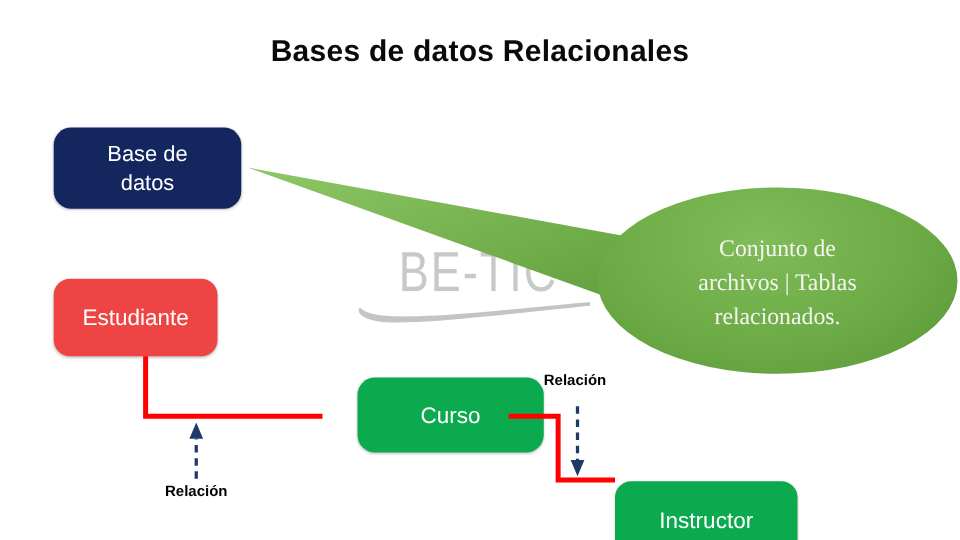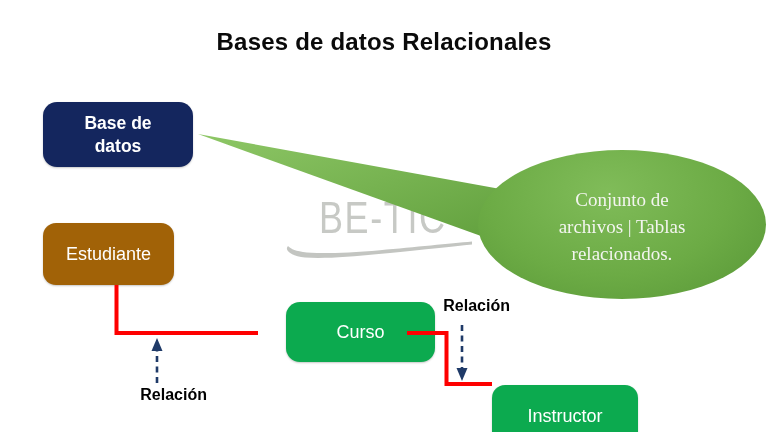--- a/index.html
+++ b/index.html
@@ -70,21 +70,20 @@
     box-shadow: 0 1px 2px rgba(0,0,0,0.22);
     z-index: 4;
   }
   #node-database {
     left: 43px; top: 102px;
     width: 150px; height: 65px;
     border-radius: 14px;
     font-size: 17.5px;
     line-height: 23px;
     padding: 0 30px;
-    font-weight: bold;
   }
   #node-student {
     left: 43px; top: 223px;
     width: 131px; height: 62px;
     border-radius: 13px;
     font-size: 18px;
   }
   #node-course {
     left: 258px; top: 302px;
     width: 149px; height: 60px;
@@ -96,22 +95,22 @@
     left: 492px; top: 350px;
     width: 146px; height: 63px;
     border-radius: 13px;
     font-size: 18px;
     margin-top: 35px;
   }
   #svg-front { z-index: 5; }
   .rel-label {
     position: absolute;
     width: 100px;
-    text-align: right;
-    font-size: 16px;
+    text-align: center;
+    font-size: 12px;
     font-weight: 700;
     color: #000000;
     z-index: 6;
   }
   #rel-left  { left: 107px; top: 386px; }
   #rel-right { left: 410px; top: 297px; }
 </style>
 </head>
 <body>
 
@@ -141,21 +140,21 @@
   <div class="ellipse">
     <div class="ellipse-text" style="color: rgb(243, 245, 239); font-family: Liberation Serif, serif;">Conjunto de
 archivos | Tablas
 relacionados.</div>
   </div>
 
   <div class="node" id="node-database" style="background: rgb(20, 38, 94); color: rgb(255, 255, 255);">
     <span>Base de datos</span>
   </div>
 
-  <div class="node" id="node-student" style="background: #a16207; color: rgb(255, 255, 255);">
+  <div class="node" id="node-student" style="background: #ef4444; color: rgb(255, 255, 255);">
     <span>Estudiante</span>
   </div>
 
   <div class="node" id="node-course" style="background: rgb(12, 170, 79); color: rgb(255, 255, 255);">
     <span>Curso</span>
   </div>
 
   <div class="node" id="node-instructor" style="background: rgb(12, 170, 79); color: rgb(255, 255, 255);">
     <span>Instructor</span>
   </div>

